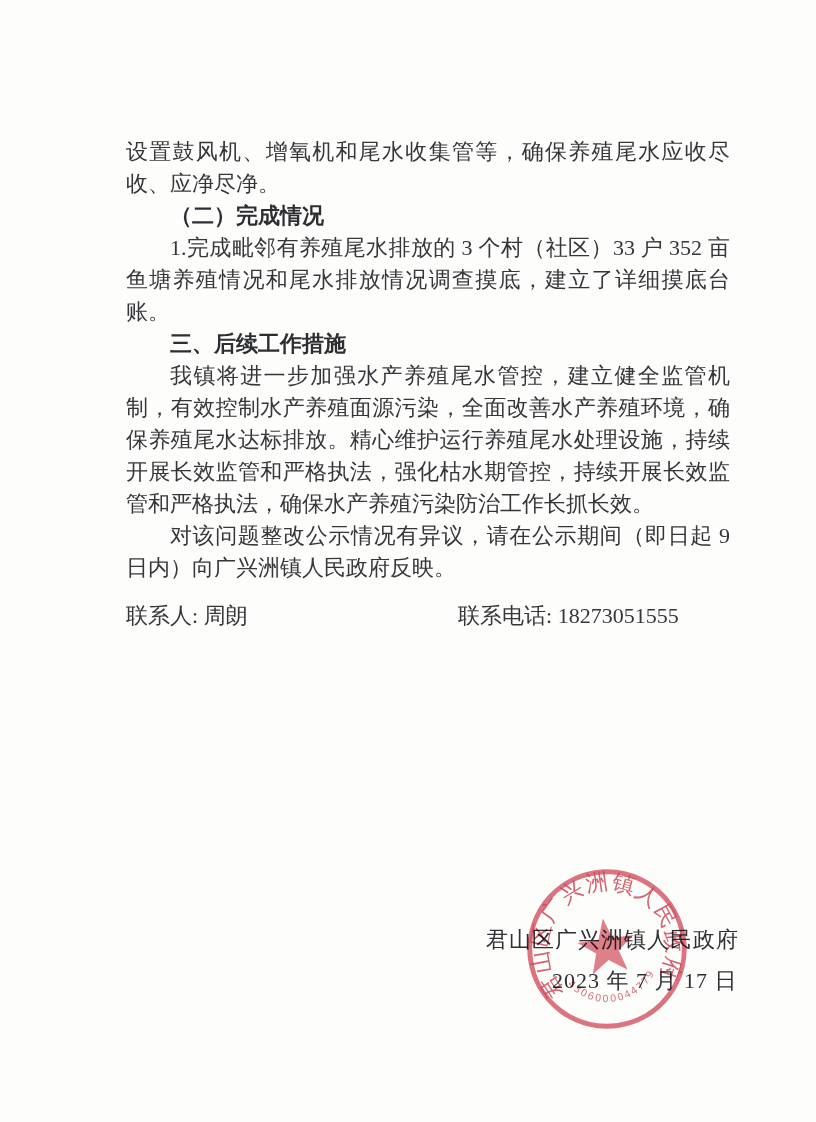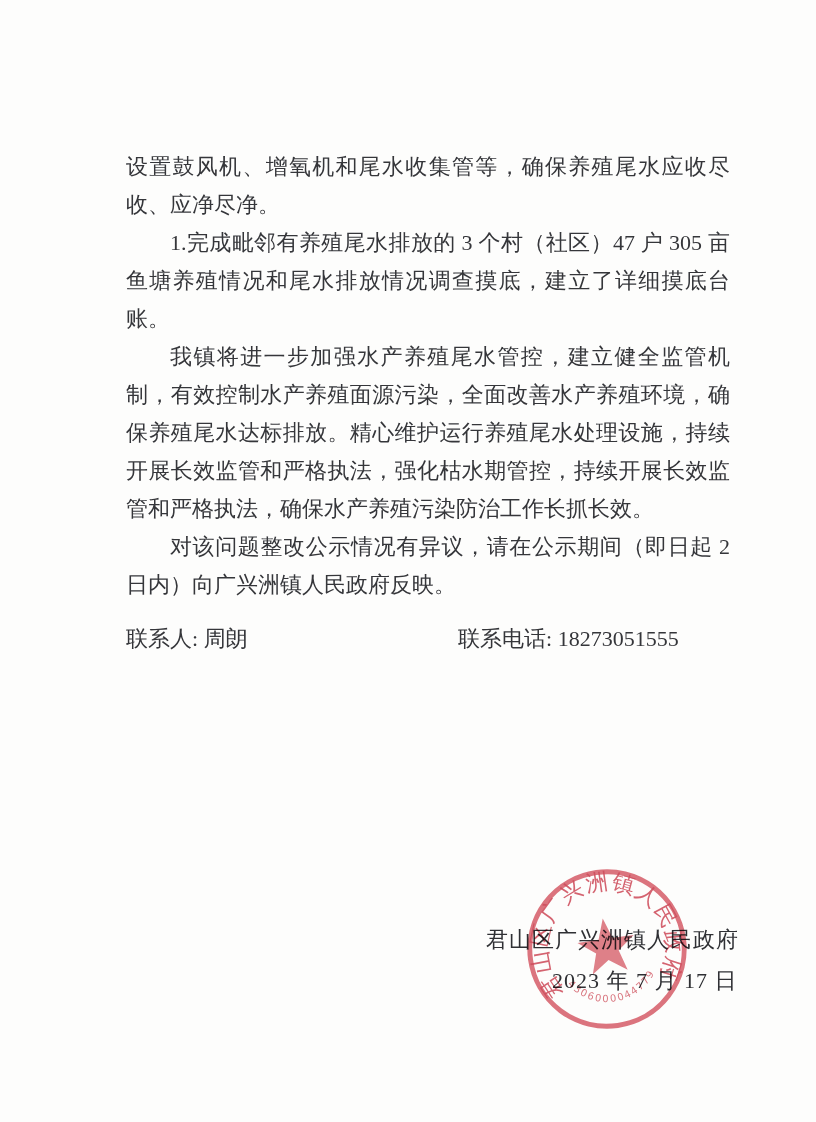--- a/index.html
+++ b/index.html
@@ -12,24 +12,24 @@
     width: 816px;
     height: 1122px;
     background: #fdfdfc;
     overflow: hidden;
     font-family: "Liberation Serif", "DejaVu Serif", serif;
     color: #35363a;
   }
   .content {
     position: absolute;
     left: 126px;
-    top: 148px;
+    top: 136px;
     width: 604px;
     font-size: 22px;
-    line-height: 38px;
+    line-height: 32px;
     text-align: justify;
   }
   .para { margin: 0; }
   .para.indent { text-indent: 2em; }
   .para.heading { text-indent: 2em; font-weight: bold; color: #2d2e32; }
   .contact-row { display: flex; margin-top: 16px; }
   .contact-left { width: 332px; }
   .contact-right { flex: 1; }
   .sig-agency {
     position: absolute;
@@ -65,23 +65,25 @@
   .seal .ringText { fill: #d04f5d; fill-opacity: 0.88; font-family: "Liberation Serif", "DejaVu Serif", serif; font-size: 27px; letter-spacing: 2px; }
   .seal .codeText { fill: #d5606c; fill-opacity: 0.85; font-family: "DejaVu Sans", sans-serif; font-size: 12px; letter-spacing: 2px; }
 </style>
 </head>
 <body>
 
 <div class="page">
 
   <div class="content">
     <p class="para">设置鼓风机、增氧机和尾水收集管等，确保养殖尾水应收尽收、应净尽净。</p>
-    <p class="para indent">1.完成毗邻有养殖尾水排放的 3 个村（社区）47 户 305 亩鱼塘养殖情况和尾水排放情况调查摸底，建立了详细摸底台账。</p>
+    <p class="para heading">（二）完成情况</p>
+    <p class="para indent">1.完成毗邻有养殖尾水排放的 3 个村（社区）33 户 352 亩鱼塘养殖情况和尾水排放情况调查摸底，建立了详细摸底台账。</p>
+    <p class="para heading">三、后续工作措施</p>
     <p class="para indent">我镇将进一步加强水产养殖尾水管控，建立健全监管机制，有效控制水产养殖面源污染，全面改善水产养殖环境，确保养殖尾水达标排放。精心维护运行养殖尾水处理设施，持续开展长效监管和严格执法，强化枯水期管控，持续开展长效监管和严格执法，确保水产养殖污染防治工作长抓长效。</p>
-    <p class="para indent">对该问题整改公示情况有异议，请在公示期间（即日起 2 日内）向广兴洲镇人民政府反映。</p>
+    <p class="para indent">对该问题整改公示情况有异议，请在公示期间（即日起 9 日内）向广兴洲镇人民政府反映。</p>
 
     <div class="contact-row">
       <div class="contact-left">
         <span>联系人:</span>
         <span>周朗</span>
       </div>
       <div class="contact-right">
         <span>联系电话:</span>
         <span>18273051555</span>
       </div>

